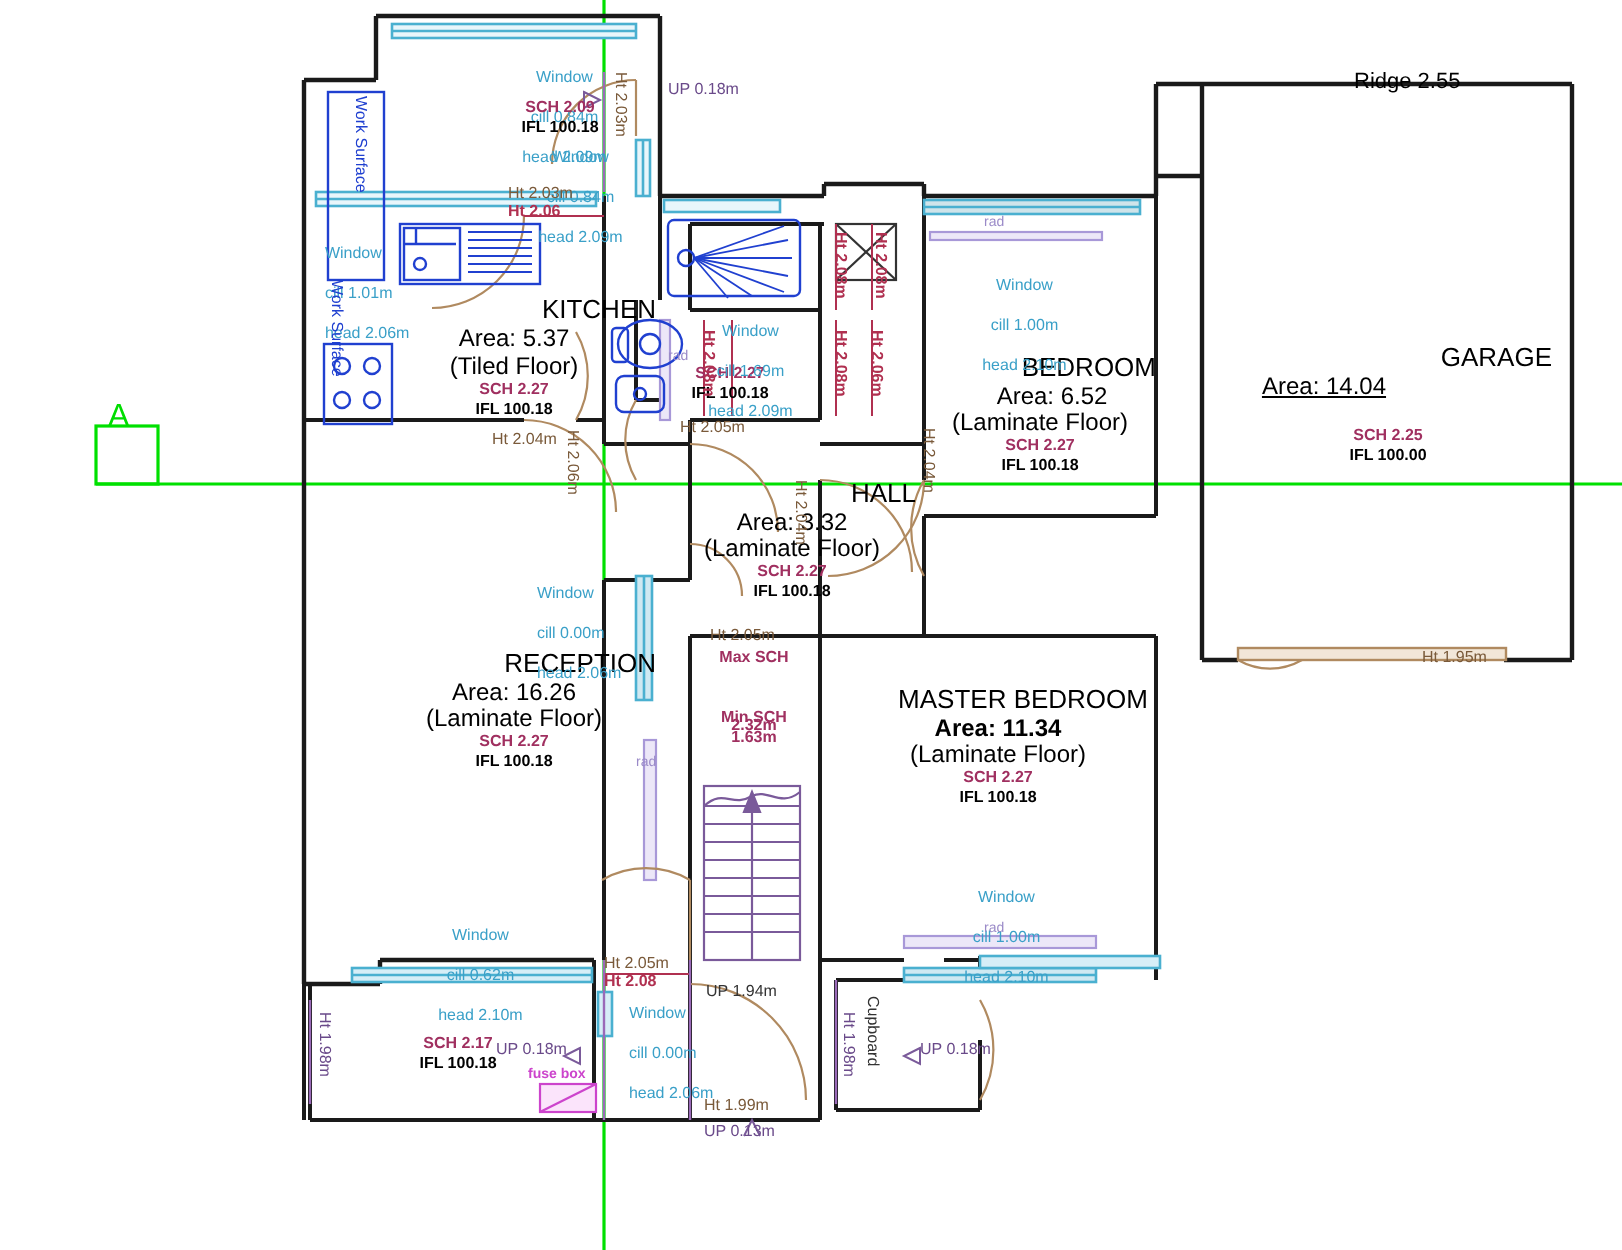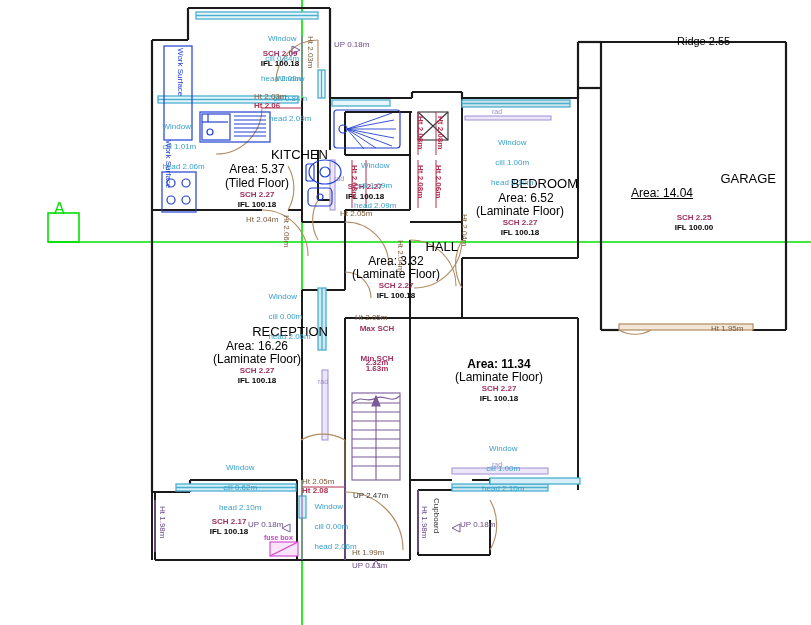--- a/index.html
+++ b/index.html
@@ -311,20 +311,21 @@
 <div class="lbl roomsub" style="left:328px;top:268px;width:136px;">(Laminate Floor)</div>
 <div class="lbl sch" style="left:334px;top:282px;width:124px;">SCH 2.27</div>
 <div class="lbl ifl" style="left:334px;top:292px;width:124px;">IFL 100.18</div>
 
 <div class="lbl roomname" style="left:186px;top:325px;width:142px;">RECEPTION</div>
 <div class="lbl roomsub" style="left:186px;top:340px;width:142px;">Area: 16.26</div>
 <div class="lbl roomsub" style="left:180px;top:353px;width:154px;">(Laminate Floor)</div>
 <div class="lbl sch" style="left:186px;top:367px;width:142px;">SCH 2.27</div>
 <div class="lbl ifl" style="left:186px;top:377px;width:142px;">IFL 100.18</div>
 
+<div class="lbl roomname" style="left:424px;top:343px;width:150px;">MASTER BEDROOM</div>
 <div class="lbl roomsub" style="left:424px;top:358px;width:150px;font-weight:bold;">Area: 11.34</div>
 <div class="lbl roomsub" style="left:418px;top:371px;width:162px;">(Laminate Floor)</div>
 <div class="lbl sch" style="left:424px;top:385px;width:150px;">SCH 2.27</div>
 <div class="lbl ifl" style="left:424px;top:395px;width:150px;">IFL 100.18</div>
 
 <div class="lbl sch" style="left:334px;top:183px;width:62px;">SCH 2.27</div>
 <div class="lbl ifl" style="left:334px;top:193px;width:62px;">IFL 100.18</div>
 
 <div class="lbl sch" style="left:198px;top:518px;width:62px;">SCH 2.17</div>
 <div class="lbl ifl" style="left:198px;top:528px;width:62px;">IFL 100.18</div>
@@ -409,21 +410,21 @@
 <div class="lbl ht2 vert" style="left:442px;top:165px;transform:rotate(90deg);">Ht 2.06m</div>
 <div class="lbl ht vert" style="left:290px;top:215px;transform:rotate(90deg);">Ht 2.06m</div>
 <div class="lbl ht vert" style="left:468px;top:214px;transform:rotate(90deg);">Ht 2.04m</div>
 <div class="lbl ht vert" style="left:404px;top:240px;transform:rotate(90deg);">Ht 2.04m</div>
 <div class="lbl up vert" style="left:166px;top:506px;transform:rotate(90deg);">Ht 1.98m</div>
 <div class="lbl up vert" style="left:428px;top:506px;transform:rotate(90deg);">Ht 1.98m</div>
 
 <div class="lbl up" style="left:334px;top:41px;">UP 0.18m</div>
 <div class="lbl up" style="left:248px;top:521px;">UP 0.18m</div>
 <div class="lbl up" style="left:460px;top:521px;">UP 0.18m</div>
-<div class="lbl blk" style="left:353px;top:492px;">UP 2.47m</div>
+<div class="lbl blk" style="left:353px;top:492px;">UP 1.94m</div>
 <div class="lbl up" style="left:352px;top:562px;">UP 0.13m</div>
 
 <div class="lbl blk vert" style="left:184px;top:48px;transform:rotate(90deg);font-size:8px;color:#2040d0;">Work Surface</div>
 <div class="lbl blk vert" style="left:172px;top:140px;transform:rotate(90deg);font-size:8px;color:#2040d0;">Work Surface</div>
 
 <div class="lbl blk vert" style="left:440px;top:498px;transform:rotate(90deg);font-size:8px;color:#333;">Cupboard</div>
 
 <div class="lbl rad" style="left:492px;top:108px;">rad</div>
 <div class="lbl rad" style="left:334px;top:175px;">rad</div>
 <div class="lbl rad" style="left:318px;top:378px;">rad</div>

